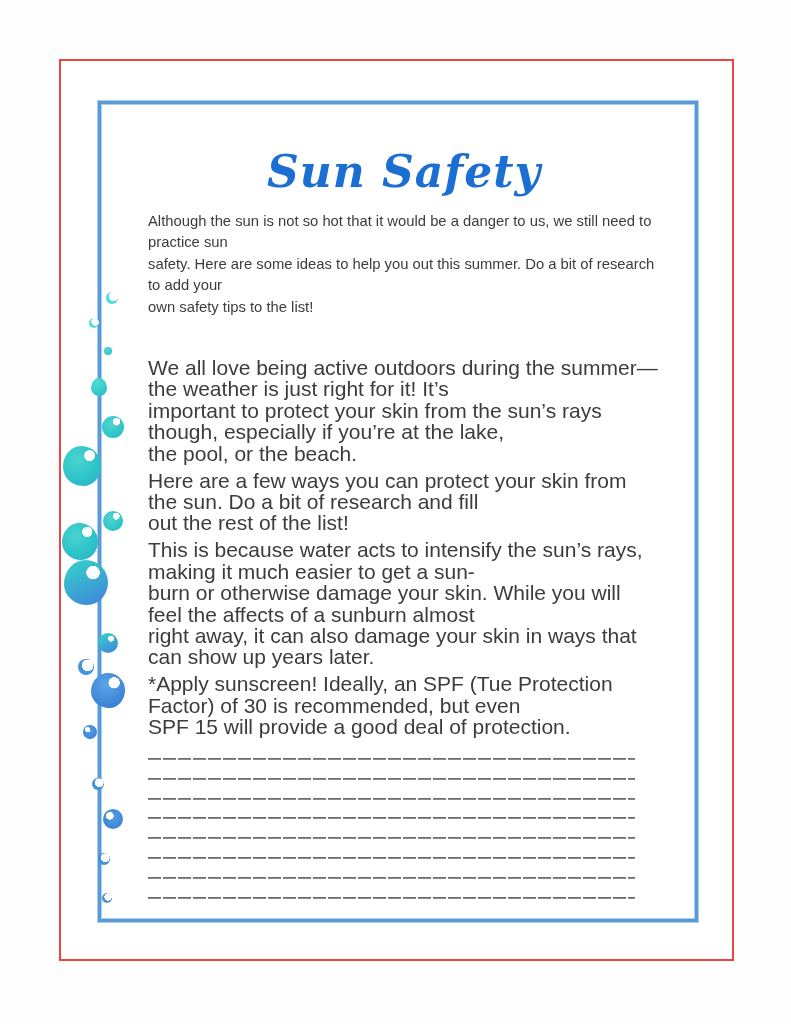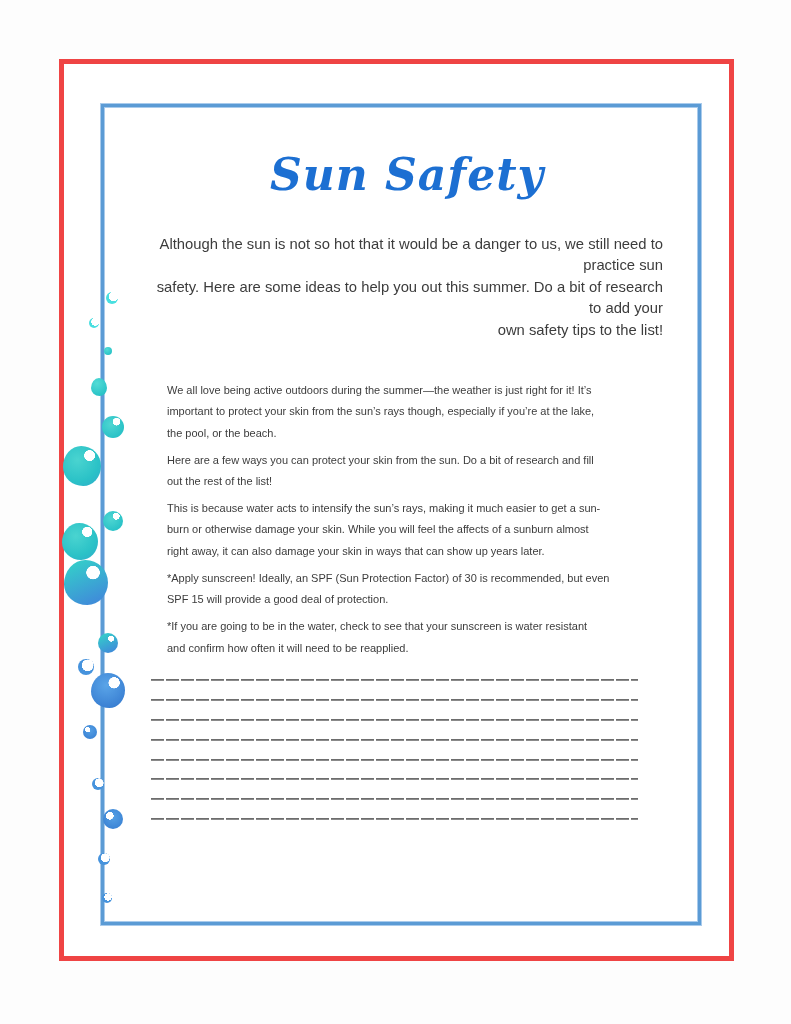--- a/index.html
+++ b/index.html
@@ -10,21 +10,21 @@
     overflow: hidden;
   }
   .canvas { position: relative; width: 791px; height: 1024px; }
 
   
   .page {
     position: absolute;
     left: 59px; top: 59px;
     width: 675px; height: 902px;
     background: #ffffff;
-    border: 5px solid #ef4444;
+    border: 2px solid #ef4444;
   }
 
   
   .frame {
     position: absolute;
     left: 37px; top: 40px;
     width: 600px; height: 821px;
     border: 3px solid #5b9bd5;
     box-shadow: 0 0 0 1px #a9cbec, inset 0 0 0 1px #a9cbec;
     background: transparent;
@@ -41,33 +41,32 @@
     text-align: center;
     font-family: "DejaVu Serif", cursive, serif;
     font-style: italic;
     font-weight: bold;
     font-size: 44px;
     line-height: 58px;
     color: #1c6fd2;
     letter-spacing: 1px;
   }
   .intro {
-    margin-top: 30px;
-    text-align: right;
+    margin-top: 10px;
+    text-align: left;
     font-size: 14.8px;
     line-height: 21.4px;
     white-space: pre-line;
   }
   .paragraphs { margin-top: 39px; }
   .paragraphs p {
-    font-size: 11px;
+    font-size: 21px;
     line-height: 21.4px;
     margin-bottom: 5.5px;
     white-space: pre-line;
-    margin-left: 16px;
   }
 
   
   .write-lines { margin-top: 2px; }
   .write-line {
     width: 487px;
     height: 19.8px;
     background-image: repeating-linear-gradient(90deg,
       #6d6d6d 0px, #6d6d6d 13px, transparent 13px, transparent 15px);
     background-size: 100% 1.8px;
@@ -136,24 +135,22 @@
 
       <div class="paragraphs">
         <p>We all love being active outdoors during the summer—the weather is just right for it! It’s
 important to protect your skin from the sun’s rays though, especially if you’re at the lake,
 the pool, or the beach.</p>
         <p>Here are a few ways you can protect your skin from the sun. Do a bit of research and fill
 out the rest of the list!</p>
         <p>This is because water acts to intensify the sun’s rays, making it much easier to get a sun-
 burn or otherwise damage your skin. While you will feel the affects of a sunburn almost
 right away, it can also damage your skin in ways that can show up years later.</p>
-        <p>*Apply sunscreen! Ideally, an SPF (Sun Protection Factor) of 30 is recommended, but even
+        <p>*Apply sunscreen! Ideally, an SPF (Tue Protection Factor) of 30 is recommended, but even
 SPF 15 will provide a good deal of protection.</p>
-        <p>*If you are going to be in the water, check to see that your sunscreen is water resistant
-and confirm how often it will need to be reapplied.</p>
       </div>
 
       <div class="write-lines">
           <div class="write-line"></div>
           <div class="write-line"></div>
           <div class="write-line"></div>
           <div class="write-line"></div>
           <div class="write-line"></div>
           <div class="write-line"></div>
           <div class="write-line"></div>

